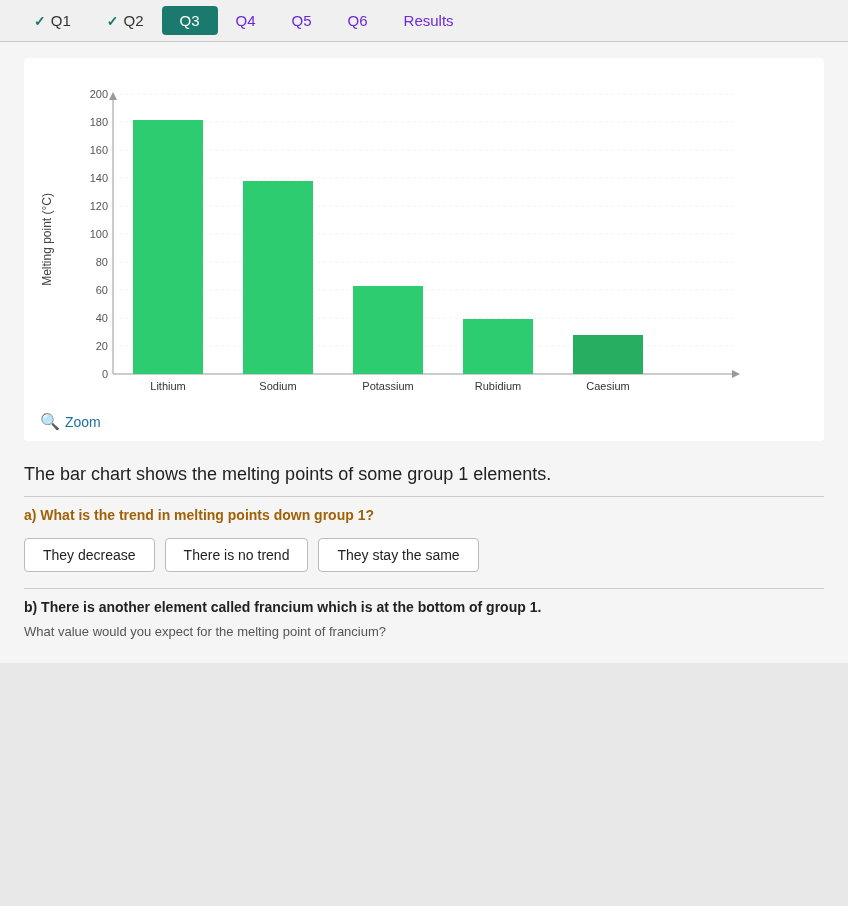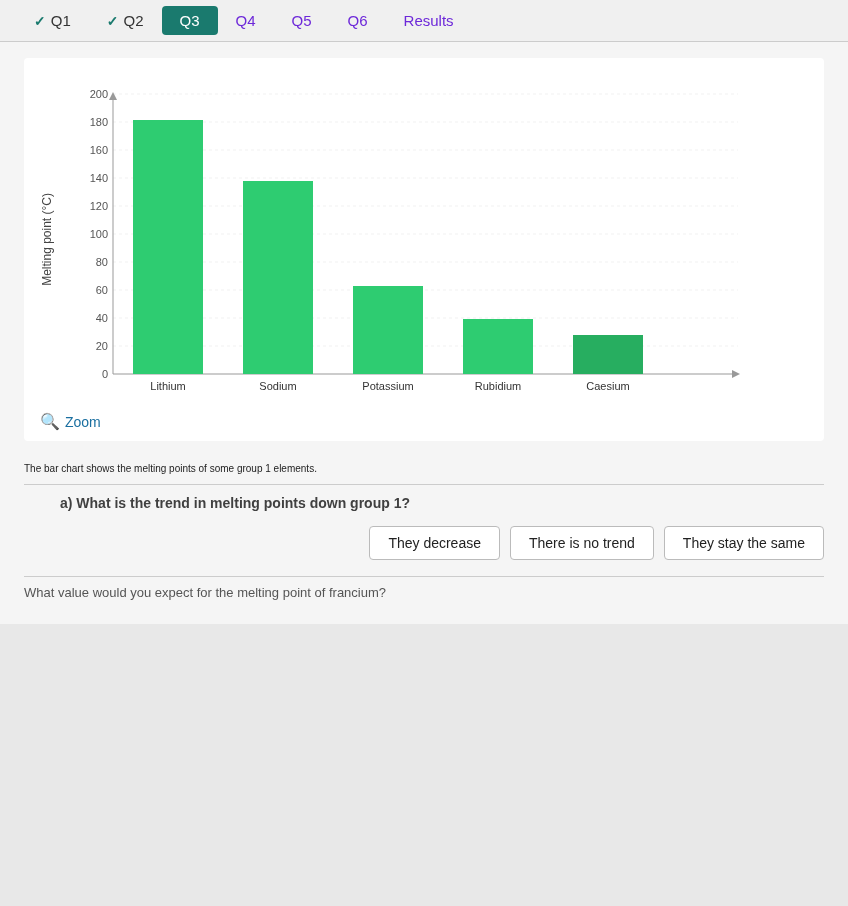--- a/index.html
+++ b/index.html
@@ -99,45 +99,43 @@
       padding: 2px 0;
     }
 
     
     .question-block {
       padding: 8px 0;
       background: #f5f5f5;
     }
 
     .chart-description {
-      font-size: 10px;
+      font-size: 18px;
       color: #222;
       margin-bottom: 0;
       line-height: 1.5;
     }
 
     .sub-question {
       font-size: 14px;
-      color: #404040;
+      color: #a16207;
       margin-bottom: 12px;
       line-height: 1.5;
-      margin-left: 36px;
     }
 
     .sub-question span {
       font-weight: bold;
     }
 
     
     .answer-options {
       display: flex;
       gap: 10px;
       flex-wrap: wrap;
       margin-bottom: 16px;
-      justify-content: flex-end;
     }
 
     .answer-btn {
       border: 1px solid #bbb;
       border-radius: 4px;
       background: white;
       padding: 8px 18px;
       font-size: 14px;
       color: #222;
       cursor: pointer;
@@ -296,17 +294,20 @@
       <button class="answer-btn">
         <span>There is no trend</span>
       </button>
       <button class="answer-btn">
         <span>They stay the same</span>
       </button>
     </div>
 
     <hr class="divider-line">
 
+    <p class="part-b">
+      <span>b)</span>&nbsp;<span>There is another element called francium which is at the bottom of group 1.</span>
+    </p>
     <p class="truncated-text">What value would you expect for the melting point of francium?</p>
 
   </div>
 
 </div>
 
 </body></html>

